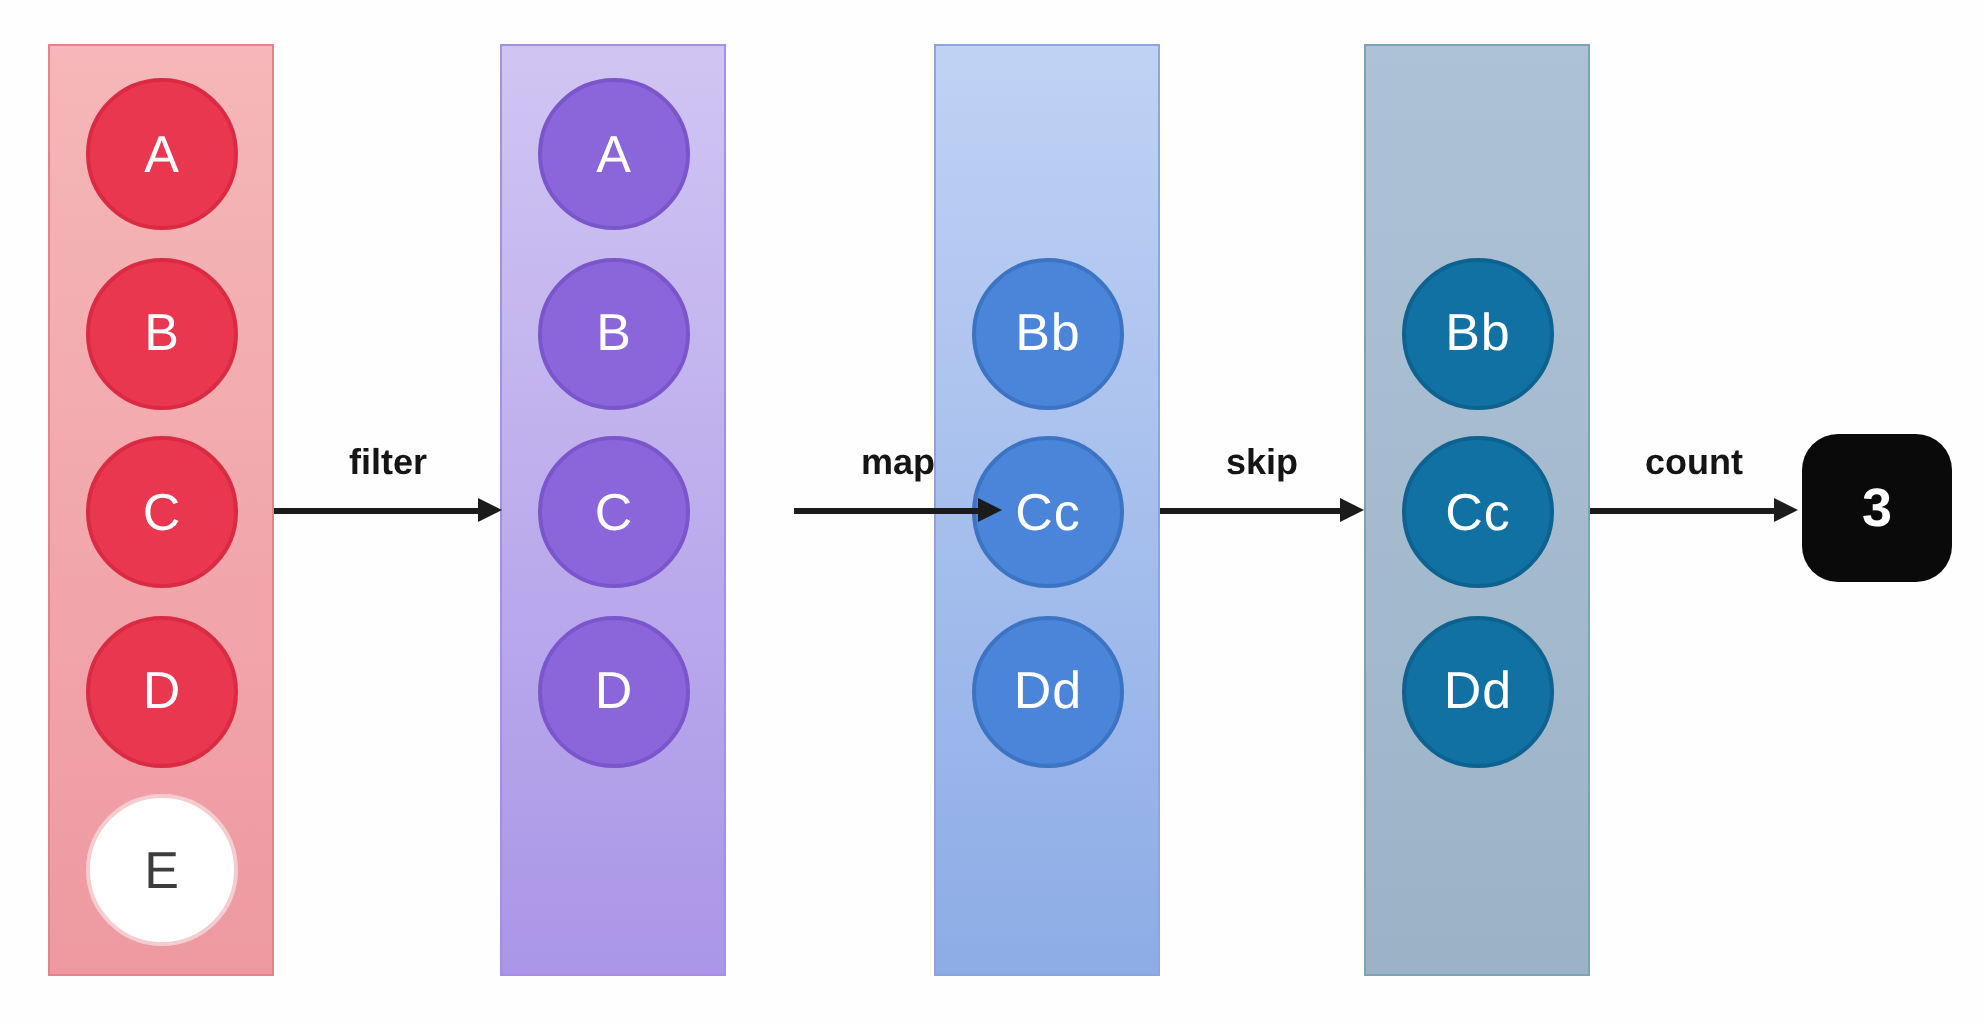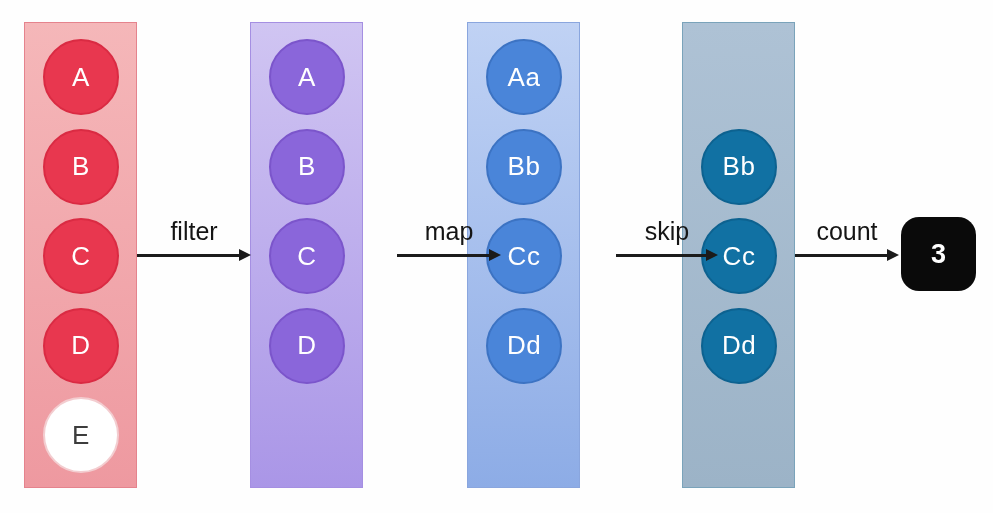--- a/index.html
+++ b/index.html
@@ -34,25 +34,25 @@
     font-weight:400;
     letter-spacing:0.5px;
   }
   .op{
     position:absolute;
     top:220px;
     display:flex;flex-direction:column;align-items:center;
   }
   .op-0{left:137px;width:114px;}
   .op-1{left:363px;width:104px;margin-left:34px;}
-  .op-2{left:580px;width:102px;padding-left:36px;}
+  .op-2{left:580px;width:102px;}
   .op-3{left:795px;width:104px;}
   .op-label{
-    font-size:25px;
-    font-weight:400;
+    font-size:18px;
+    font-weight:700;
     color:var(--label-color);
     line-height:22px;
     margin-bottom:7px;
     white-space:nowrap;
   }
   .arrow{
     position:relative;
     width:100%;height:13px;
   }
   .arrow-line{
@@ -91,21 +91,20 @@
       <div class="circle" style="top: 284.5px; background: rgb(232, 55, 79); border-color: rgb(218, 43, 67); color: rgb(255, 255, 255);">D</div>
       <div class="circle" style="top: 374px; background: rgb(255, 255, 255); border-color: rgb(243, 205, 208); color: rgb(61, 61, 61);">E</div>
     </div>
   <div class="stage stage-1" style="background: linear-gradient(rgb(208, 197, 242), rgb(170, 150, 231)); border-color: rgb(165, 143, 226);">
       <div class="circle" style="top: 16px; background: rgb(138, 102, 218); border-color: rgb(123, 85, 203); color: rgb(255, 255, 255);">A</div>
       <div class="circle" style="top: 105.5px; background: rgb(138, 102, 218); border-color: rgb(123, 85, 203); color: rgb(255, 255, 255);">B</div>
       <div class="circle" style="top: 195px; background: rgb(138, 102, 218); border-color: rgb(123, 85, 203); color: rgb(255, 255, 255);">C</div>
       <div class="circle" style="top: 284.5px; background: rgb(138, 102, 218); border-color: rgb(123, 85, 203); color: rgb(255, 255, 255);">D</div>
     </div>
   <div class="stage stage-2" style="background: linear-gradient(rgb(192, 210, 244), rgb(141, 172, 230)); border-color: rgb(138, 166, 222);">
-      <div class="circle" style="top: 16px; background: rgb(74, 133, 217); border-color: rgb(60, 115, 195); color: rgb(255, 255, 255);">Aa</div>
       <div class="circle" style="top: 105.5px; background: rgb(74, 133, 217); border-color: rgb(60, 115, 195); color: rgb(255, 255, 255);">Bb</div>
       <div class="circle" style="top: 195px; background: rgb(74, 133, 217); border-color: rgb(60, 115, 195); color: rgb(255, 255, 255);">Cc</div>
       <div class="circle" style="top: 284.5px; background: rgb(74, 133, 217); border-color: rgb(60, 115, 195); color: rgb(255, 255, 255);">Dd</div>
     </div>
   <div class="stage stage-3" style="background: linear-gradient(rgb(174, 194, 213), rgb(156, 179, 199)); border-color: rgb(122, 163, 186);">
       <div class="circle" style="top: 105.5px; background: rgb(17, 113, 163); border-color: rgb(13, 98, 144); color: rgb(255, 255, 255);">Bb</div>
       <div class="circle" style="top: 195px; background: rgb(17, 113, 163); border-color: rgb(13, 98, 144); color: rgb(255, 255, 255);">Cc</div>
       <div class="circle" style="top: 284.5px; background: rgb(17, 113, 163); border-color: rgb(13, 98, 144); color: rgb(255, 255, 255);">Dd</div>
     </div>
 

